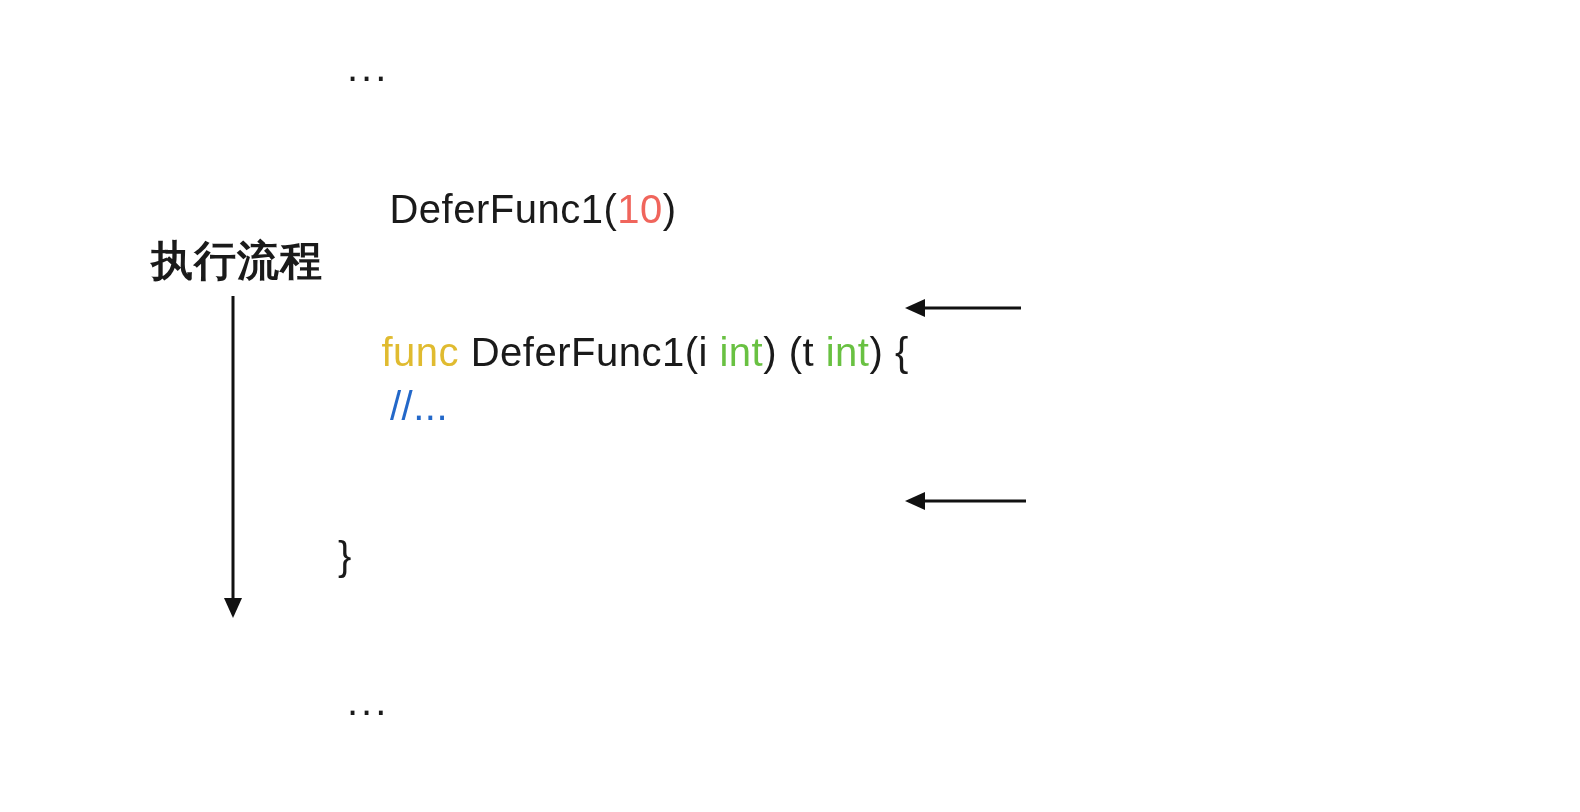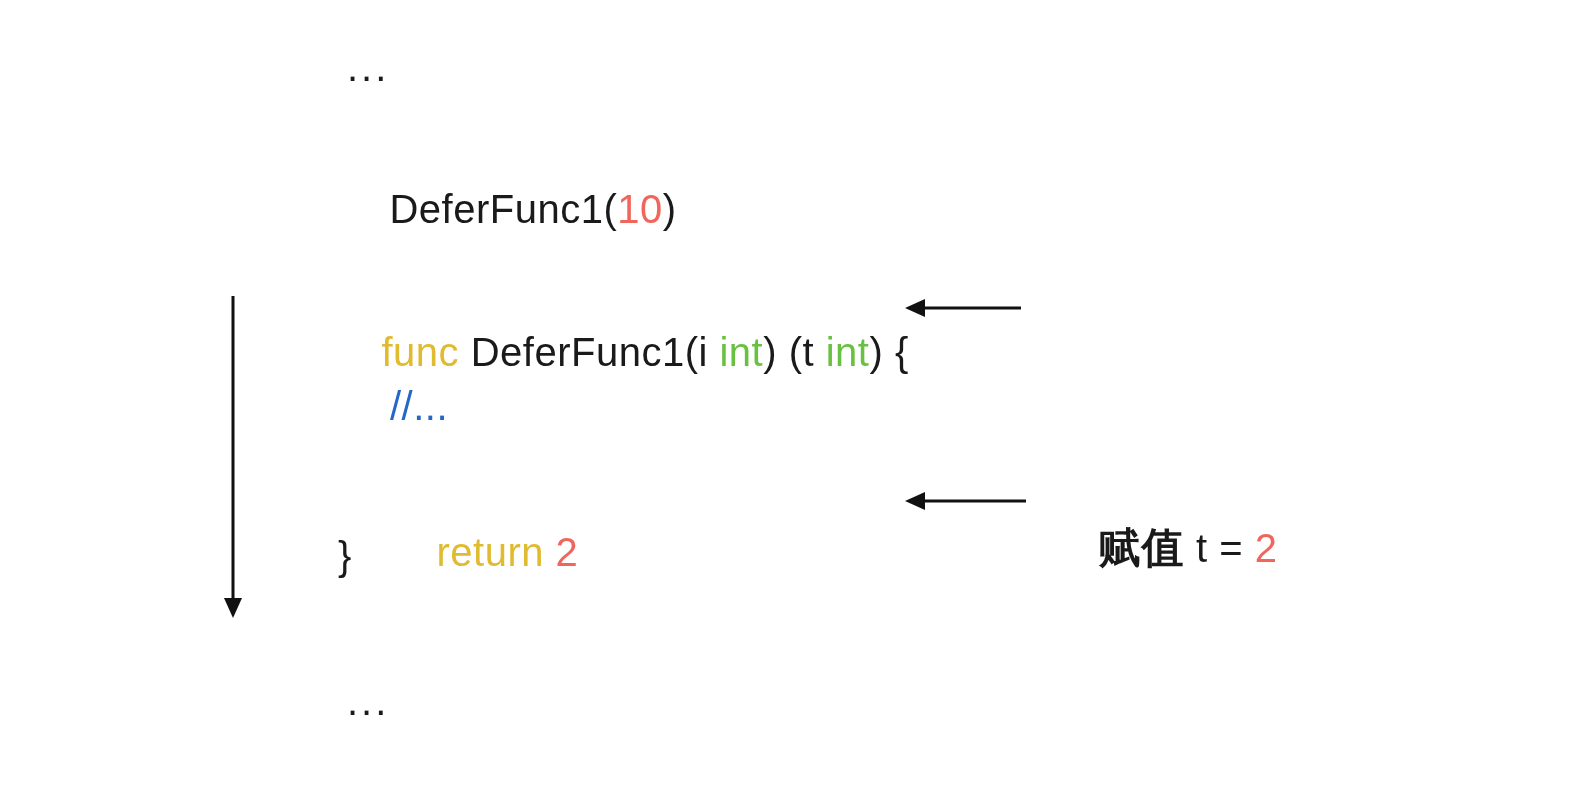--- a/index.html
+++ b/index.html
@@ -48,39 +48,34 @@
     <g>
       <line x1="1021" y1="308" x2="922" y2="308"></line>
       <polygon points="905,308 925,299 925,317"></polygon>
     </g>
     <g>
       <line x1="1026" y1="501" x2="922" y2="501"></line>
       <polygon points="905,501 925,492 925,510"></polygon>
     </g>
   </svg>
 
+  <div class="txt cjk-bold" style="left:151px; top:237px;">执行流程</div>
 
   <div class="txt ellipsis" style="left:347px; top:44px;">...</div>
 
   <div class="txt" style="left:343px; top:140px;">
     <span>DeferFunc1(</span><span class="red">10</span><span>)</span>
   </div>
 
   <div class="txt" style="left:335px; top:283px;">
     <span class="yellow">func </span><span>DeferFunc1(i </span><span class="green">int</span><span>) (t </span><span class="green">int</span><span>) {</span>
   </div>
 
   <div class="txt blue" style="left:390px; top:383px;">//...</div>
 
-  <div class="txt" style="left:390px; top:483px;">
-    <span class="yellow">return </span><span class="red">2</span>
-  </div>
 
   <div class="txt" style="left:338px; top:533px;">}</div>
 
   <div class="txt ellipsis" style="left:347px; top:678px;">...</div>
 
 
-  <div class="txt" style="left:1052px; top:478px;">
-    <span class="cjk-bold">赋值</span><span> t = </span><span class="red">2</span>
-  </div>
 
 </div>
 
 </body></html>

